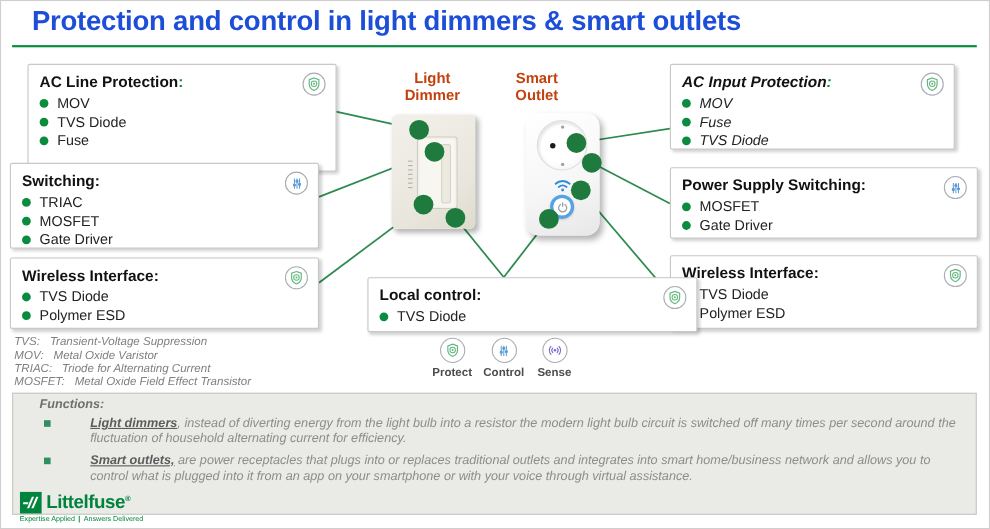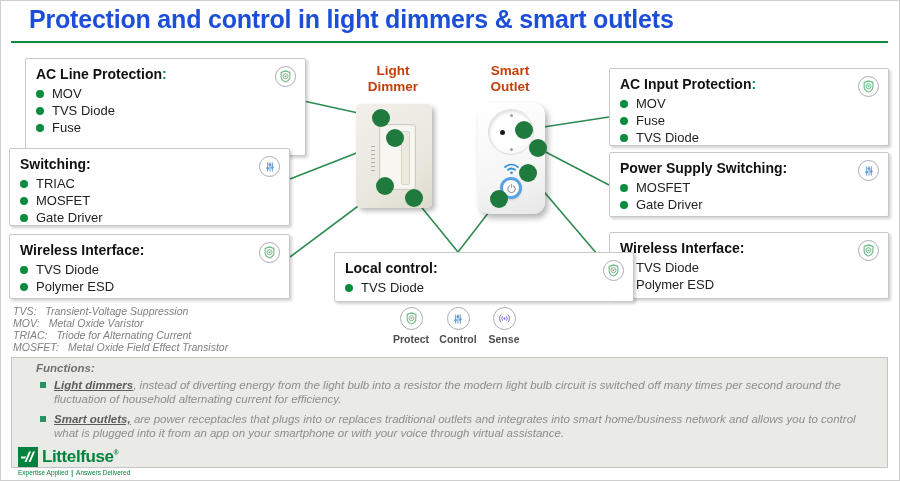--- a/index.html
+++ b/index.html
@@ -52,21 +52,21 @@
   .abbr-key{margin-right:9px;}
   
   .legend-item{position:absolute;width:60px;transform:translateX(-50%);text-align:center;}
   .legend-circle{width:23px;height:23px;border:1.5px solid #a8adb2;border-radius:50%;background:#fff;
           margin:0 auto 3px auto;display:flex;align-items:center;justify-content:center;box-sizing:border-box;}
   .legend-label{font-size:10.5px;font-weight:700;color:#4d4d4d;}
   
   .functions{position:absolute;left:10px;top:356px;width:877px;height:111px;background:#eaeae7;
           border:1px solid #c5c5c3;box-sizing:border-box;padding:4px 14px 0 24px;}
   .fn-heading{font-size:11.5px;font-weight:700;font-style:italic;color:#6f6f6f;margin-bottom:4px;}
-  .fn-bullet{display:flex;margin-bottom:6px;}
+  .fn-bullet{display:flex;margin-bottom:6px;gap:28px;}
   .fn-sq{width:6px;height:6px;background:#2e9061;margin:4px 8px 0 4px;flex:0 0 auto;}
   .fn-text{font-size:11.5px;font-style:italic;color:#8d8d8d;line-height:14px;}
   .fn-term{font-weight:700;text-decoration:underline;color:#5c5c5c;}
   
   .logo{position:absolute;left:17px;top:446px;}
   .logo-row{display:flex;align-items:center;}
   .logo-mark{width:20px;height:20px;margin-right:4px;}
   .logo-text{font-size:17px;font-weight:700;color:#00843D;letter-spacing:-0.4px;}
   .logo-reg{font-size:7px;vertical-align:super;color:#00843D;font-weight:700;}
   .logo-tagline{font-size:6.5px;color:#00843D;margin-top:2px;display:flex;align-items:center;gap:3px;}
@@ -155,21 +155,21 @@
     <div class="item">
         <span class="bullet"></span>
         <span>TVS Diode</span>
       </div>
     <div class="item">
         <span class="bullet"></span>
         <span>Polymer ESD</span>
       </div>
   </div>
 
-  <div class="box" style="left:608px;top:67px;width:280px;height:78px;">
+  <div class="box" style="left:608px;top:57px;width:259px;height:78px;font-style:italic;">
     <div class="box-icon">
       <svg width="15" height="15" viewBox="0 0 24 24">
           <path d="M12 3 L19 5.5 V12 C19 16.5 15.5 19.6 12 21 C8.5 19.6 5 16.5 5 12 V5.5 Z" fill="none" stroke="#62b77e" stroke-width="1.7"></path>
           <circle cx="12" cy="11.5" r="4" fill="none" stroke="#62b77e" stroke-width="1.5"></circle>
           <circle cx="12" cy="11.5" r="1.5" fill="#62b77e"></circle>
         </svg>
     </div>
     <div class="box-title"><span>AC Input Protection</span><span class="colon-green">:</span></div>
     <div class="item">
         <span class="bullet"></span>
@@ -238,21 +238,21 @@
     <div class="item">
         <span class="bullet"></span>
         <span>TVS Diode</span>
       </div>
   </div>
 
   <div class="dev-label" style="left:352px;top:62px;width:80px;">
     <div>Light</div>
       <div>Dimmer</div>
   </div>
-  <div class="dev-label" style="left:472px;top:62px;width:74px;">
+  <div class="dev-label" style="left:450px;top:62px;width:74px;">
     <div>Smart</div>
       <div>Outlet</div>
   </div>
 
   <div class="dimmer">
     <div class="dimmer-ticks">
         <i></i>
         <i></i>
         <i></i>
         <i></i>

